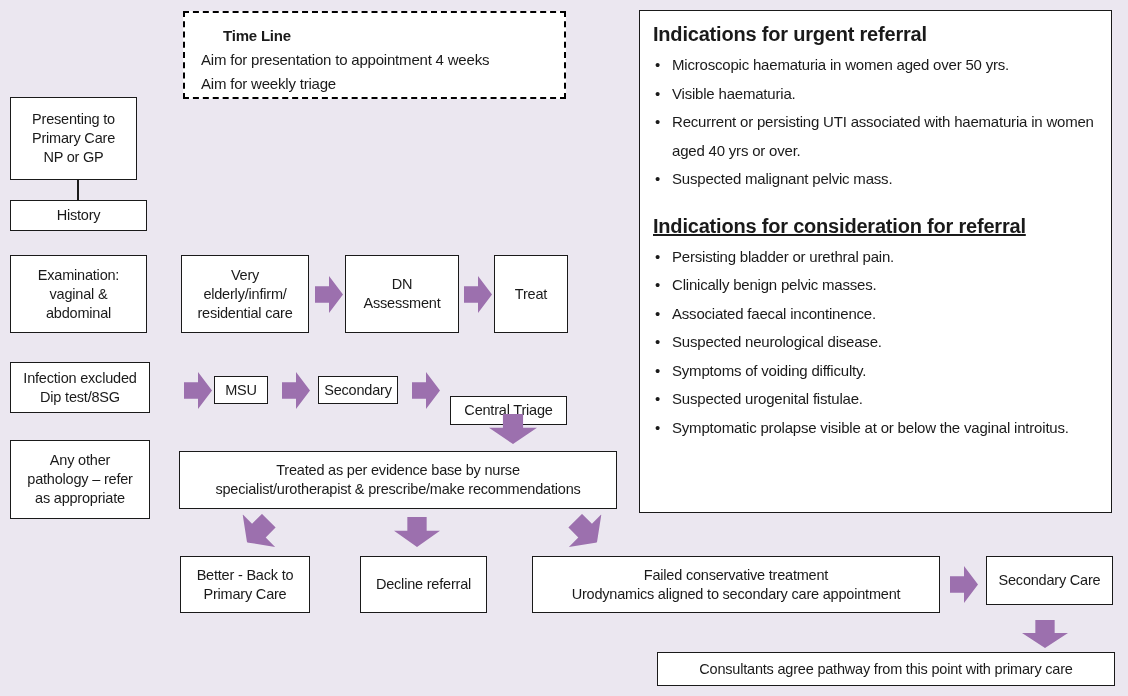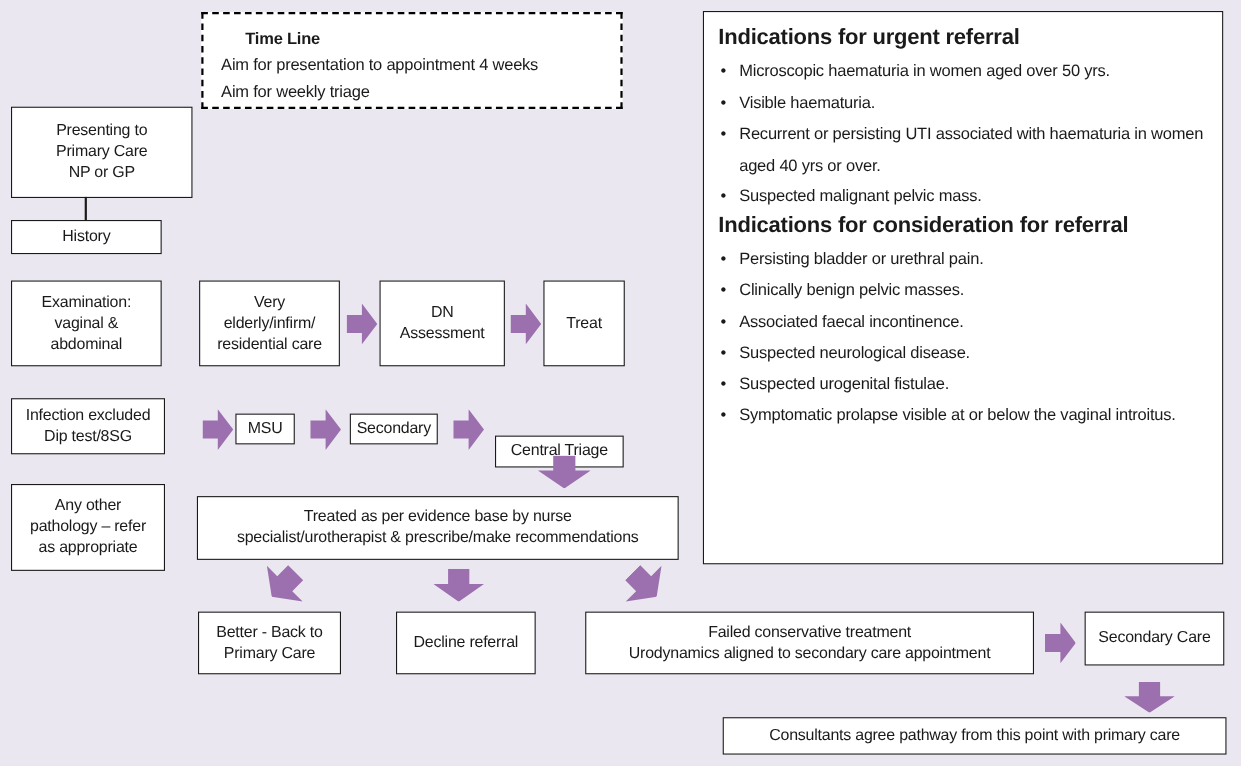--- a/index.html
+++ b/index.html
@@ -52,21 +52,21 @@
     background:#ffffff;
     border:1.5px solid #1a1a1a;
     box-sizing:border-box;
     padding:12px 8px 0 13px;
   }
   .panel h2{
     margin:0 0 5px 0;
     font-size:20px;line-height:23px;
     font-weight:bold;
   }
-  .panel h2.second{}
+  .panel h2.second{margin-top:21px;text-decoration:underline;}
   .panel ul{
     list-style:none;
     margin:0;padding:0;
   }
   .panel li{
     position:relative;
     padding-left:19px;
     font-size:15px;line-height:28.5px;
   }
   .panel li::before{
@@ -79,21 +79,21 @@
 <body>
 
 <div class="canvas">
 
   <div class="timeline">
     <div class="t-title">Time Line</div>
     <div>Aim for presentation to appointment 4 weeks</div>
     <div>Aim for weekly triage</div>
   </div>
 
-  <div class="box" style="left:10px;top:97px;width:165px;height:83px;text-align:center;">
+  <div class="box" style="left:10px;top:97px;width:127px;height:83px;text-align:center;">
     <span class="lbl">Presenting to
 Primary Care
 NP or GP</span>
   </div>
   <div class="connector" style="left:77px;top:179px;width:2px;height:22px;"></div>
   <div class="box" style="left:10px;top:200px;width:137px;height:31px;">
     <span class="lbl">History</span>
   </div>
   <div class="box" style="left:10px;top:255px;width:137px;height:78px;">
     <span class="lbl">Examination:
@@ -175,18 +175,19 @@
       <li>Visible haematuria.</li>
       <li>Recurrent or persisting UTI associated with haematuria in women aged 40 yrs or over.</li>
       <li>Suspected malignant pelvic mass.</li>
     </ul>
     <h2 class="second">Indications for consideration for referral</h2>
     <ul>
       <li>Persisting bladder or urethral pain.</li>
       <li>Clinically benign pelvic masses.</li>
       <li>Associated faecal incontinence.</li>
       <li>Suspected neurological disease.</li>
+      <li>Symptoms of voiding difficulty.</li>
       <li>Suspected urogenital fistulae.</li>
       <li>Symptomatic prolapse visible at or below the vaginal introitus.</li>
     </ul>
   </div>
 
 </div>
 
 </body></html>

